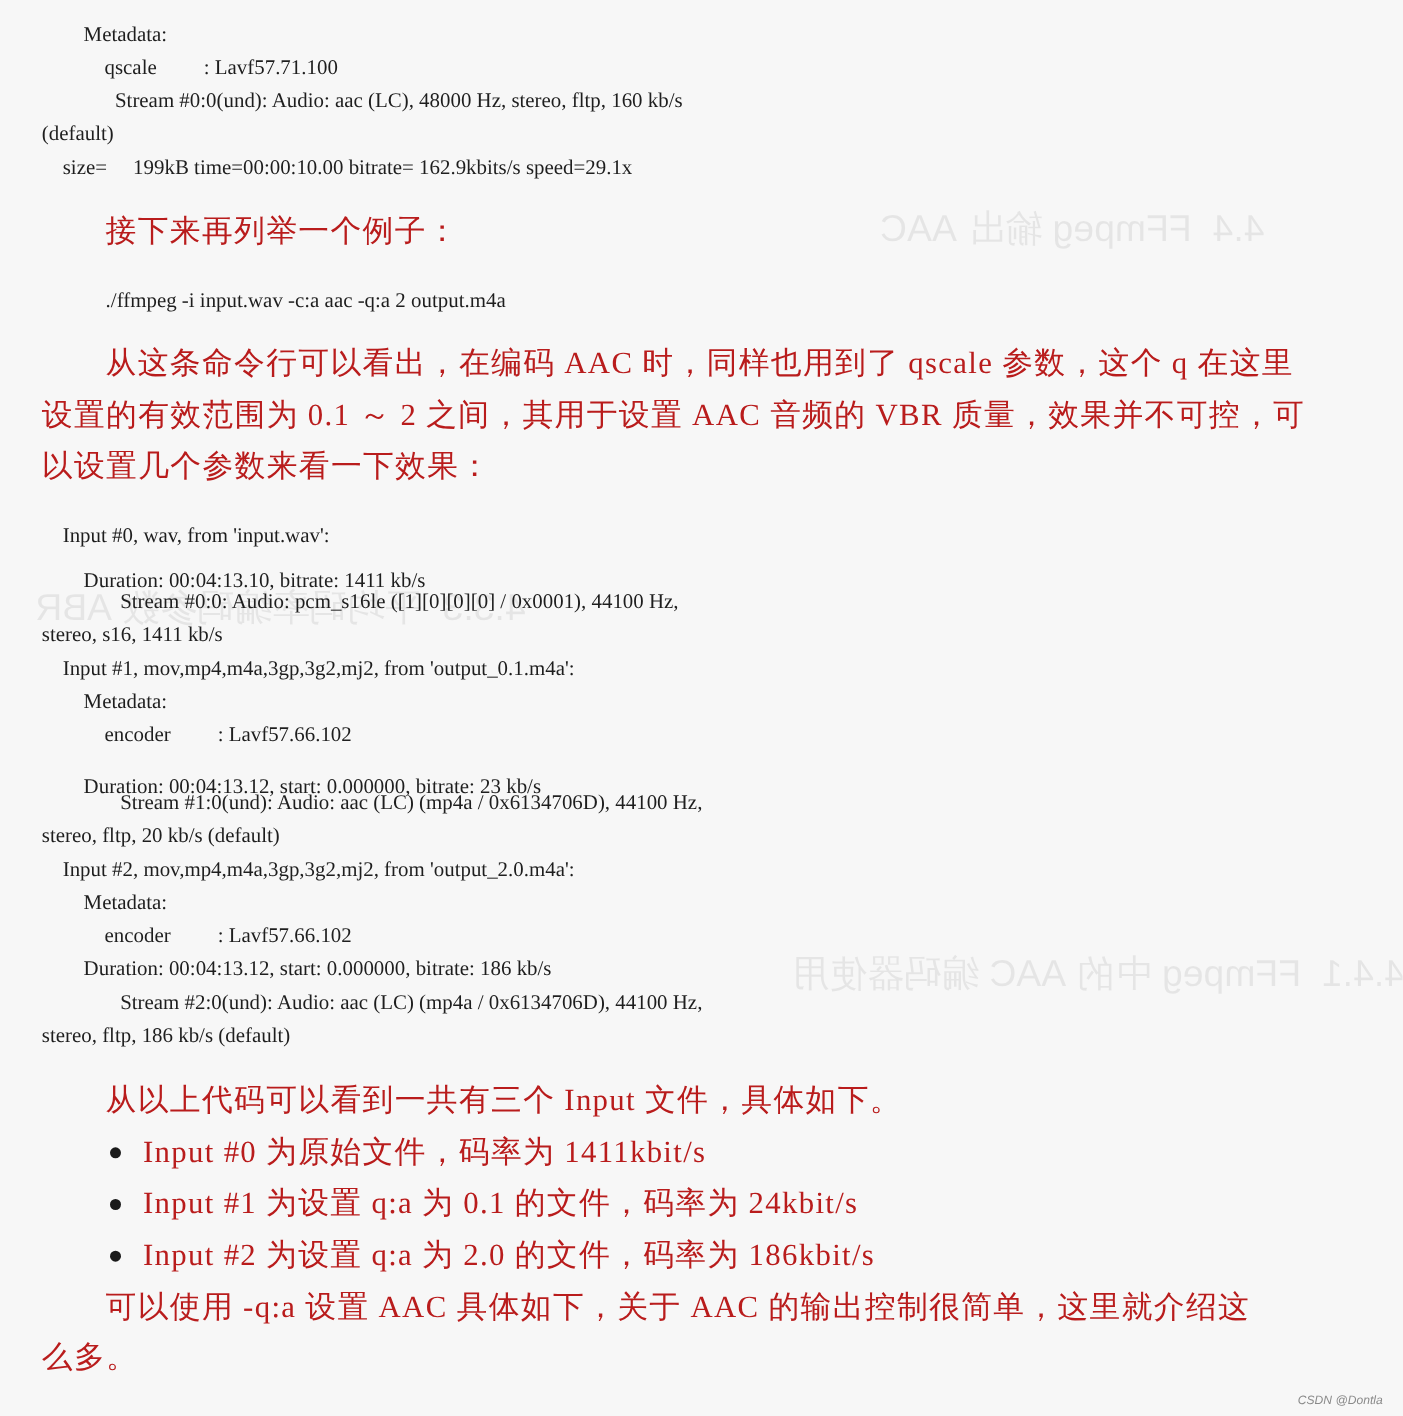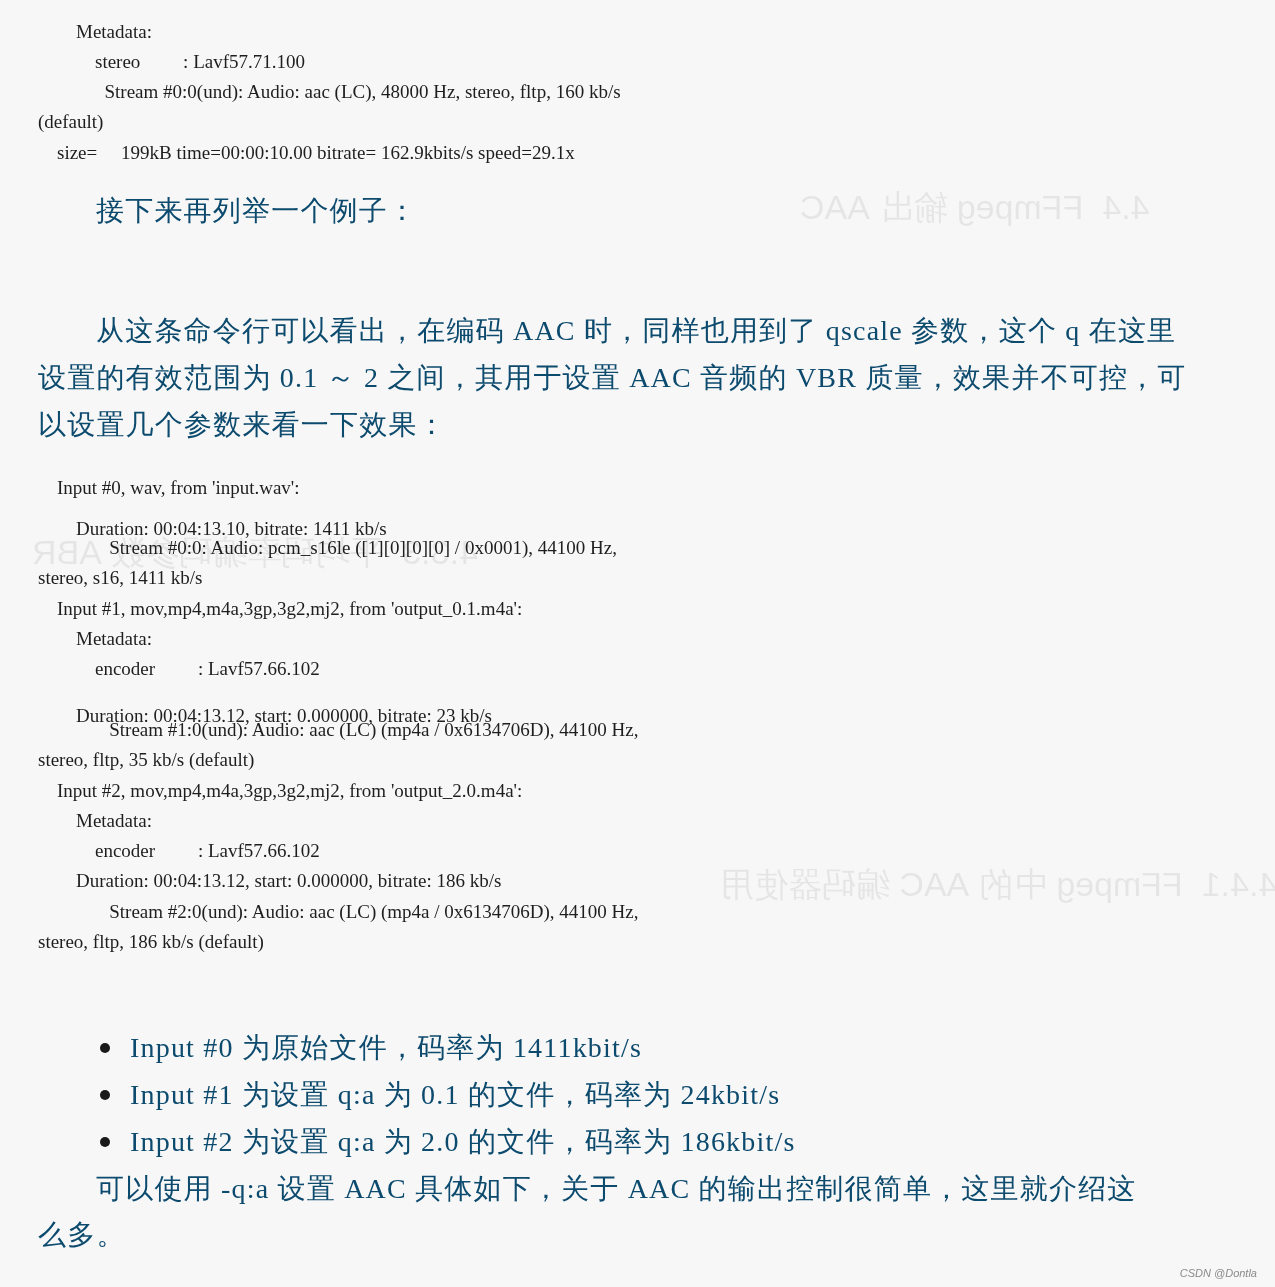--- a/index.html
+++ b/index.html
@@ -11,21 +11,21 @@
     .page { position:absolute; left:0; top:0; width:1275px; height:1287px; }
     .ln {
       position:absolute; white-space:pre; line-height:30px; height:30px;
     }
     .code {
       font-family:Liberation Serif, serif;
       font-size:19px; letter-spacing:0px; color:#1e1e1e;
     }
     .txt {
       font-family:"Liberation Serif", "DejaVu Serif", serif;
-      font-size:28px; color:#0c4a6e; letter-spacing:1.2px;
+      font-size:28px; color:#b91c1c; letter-spacing:1.2px;
     }
     .bullet {
       position:absolute; width:10px; height:10px; border-radius:50%; background:#1a1a1a;
     }
     .watermark {
       position:absolute; right:18px; bottom:8px;
       font-family:"Liberation Sans", "DejaVu Sans", sans-serif;
       font-size:11px; color:#8a8a8a;font-style:italic;
     }
     
@@ -40,54 +40,56 @@
 <body>
 
 <div class="page">
 
   <div class="ghost h" style="left:800px; top:185px;">4.4  FFmpeg 输出 AAC</div>
   <div class="ghost h" style="left:32px; top:530px;">4.3.3  平均码率编码参数 ABR</div>
   <div class="ghost h" style="left:720px; top:862px;">4.4.1  FFmpeg 中的 AAC 编码器使用</div>
 
   <div>
     <div class="ln code" style="left:38px; top:17px;">        Metadata:</div>
-    <div class="ln code" style="left:38px; top:47px;">            stereo         : Lavf57.71.100</div>
+    <div class="ln code" style="left:38px; top:47px;">            qscale         : Lavf57.71.100</div>
     <div class="ln code" style="left:38px; top:77px;">              Stream #0:0(und): Audio: aac (LC), 48000 Hz, stereo, fltp, 160 kb/s</div>
     <div class="ln code" style="left:38px; top:107px;">(default)</div>
     <div class="ln code" style="left:38px; top:138px;">    size=     199kB time=00:00:10.00 bitrate= 162.9kbits/s speed=29.1x</div>
   </div>
 
   <div class="ln txt" style="left:96px; top:196px;">接下来再列举一个例子：</div>
 
+  <div class="ln code" style="left:96px; top:259px;">./ffmpeg -i input.wav -c:a aac -q:a 2 output.m4a</div>
 
   <div>
     <div class="ln txt" style="left:96px; top:316px;">从这条命令行可以看出，在编码 AAC 时，同样也用到了 qscale 参数，这个 q 在这里</div>
     <div class="ln txt" style="left:38px; top:363px;">设置的有效范围为 0.1 ～ 2 之间，其用于设置 AAC 音频的 VBR 质量，效果并不可控，可</div>
     <div class="ln txt" style="left:38px; top:410px;">以设置几个参数来看一下效果：</div>
   </div>
 
   <div>
     <div class="ln code" style="left:38px; top:473px;">    Input #0, wav, from 'input.wav':</div>
     <div class="ln code" style="left:38px; top:503px;margin-top:11px;">        Duration: 00:04:13.10, bitrate: 1411 kb/s</div>
     <div class="ln code" style="left:38px; top:533px;">               Stream #0:0: Audio: pcm_s16le ([1][0][0][0] / 0x0001), 44100 Hz,</div>
     <div class="ln code" style="left:38px; top:563px;">stereo, s16, 1411 kb/s</div>
     <div class="ln code" style="left:38px; top:594px;">    Input #1, mov,mp4,m4a,3gp,3g2,mj2, from 'output_0.1.m4a':</div>
     <div class="ln code" style="left:38px; top:624px;">        Metadata:</div>
     <div class="ln code" style="left:38px; top:654px;">            encoder         : Lavf57.66.102</div>
     <div class="ln code" style="left:38px; top:685px;margin-top:16px;">        Duration: 00:04:13.12, start: 0.000000, bitrate: 23 kb/s</div>
     <div class="ln code" style="left:38px; top:715px;">               Stream #1:0(und): Audio: aac (LC) (mp4a / 0x6134706D), 44100 Hz,</div>
-    <div class="ln code" style="left:38px; top:745px;">stereo, fltp, 35 kb/s (default)</div>
+    <div class="ln code" style="left:38px; top:745px;">stereo, fltp, 20 kb/s (default)</div>
     <div class="ln code" style="left:38px; top:776px;">    Input #2, mov,mp4,m4a,3gp,3g2,mj2, from 'output_2.0.m4a':</div>
     <div class="ln code" style="left:38px; top:806px;">        Metadata:</div>
     <div class="ln code" style="left:38px; top:836px;">            encoder         : Lavf57.66.102</div>
     <div class="ln code" style="left:38px; top:866px;">        Duration: 00:04:13.12, start: 0.000000, bitrate: 186 kb/s</div>
     <div class="ln code" style="left:38px; top:897px;">               Stream #2:0(und): Audio: aac (LC) (mp4a / 0x6134706D), 44100 Hz,</div>
     <div class="ln code" style="left:38px; top:927px;">stereo, fltp, 186 kb/s (default)</div>
   </div>
 
+  <div class="ln txt" style="left:96px; top:986px;">从以上代码可以看到一共有三个 Input 文件，具体如下。</div>
 
   <div>
     <div class="bullet" style="left:100px; top:1043px;"></div>
     <div class="ln txt" style="left:130px; top:1033px;">Input #0 为原始文件，码率为 1411kbit/s</div>
     <div class="bullet" style="left:100px; top:1090px;"></div>
     <div class="ln txt" style="left:130px; top:1080px;text-align:center;">Input #1 为设置 q:a 为 0.1 的文件，码率为 24kbit/s</div>
     <div class="bullet" style="left:100px; top:1137px;"></div>
     <div class="ln txt" style="left:130px; top:1127px;">Input #2 为设置 q:a 为 2.0 的文件，码率为 186kbit/s</div>
   </div>
 

